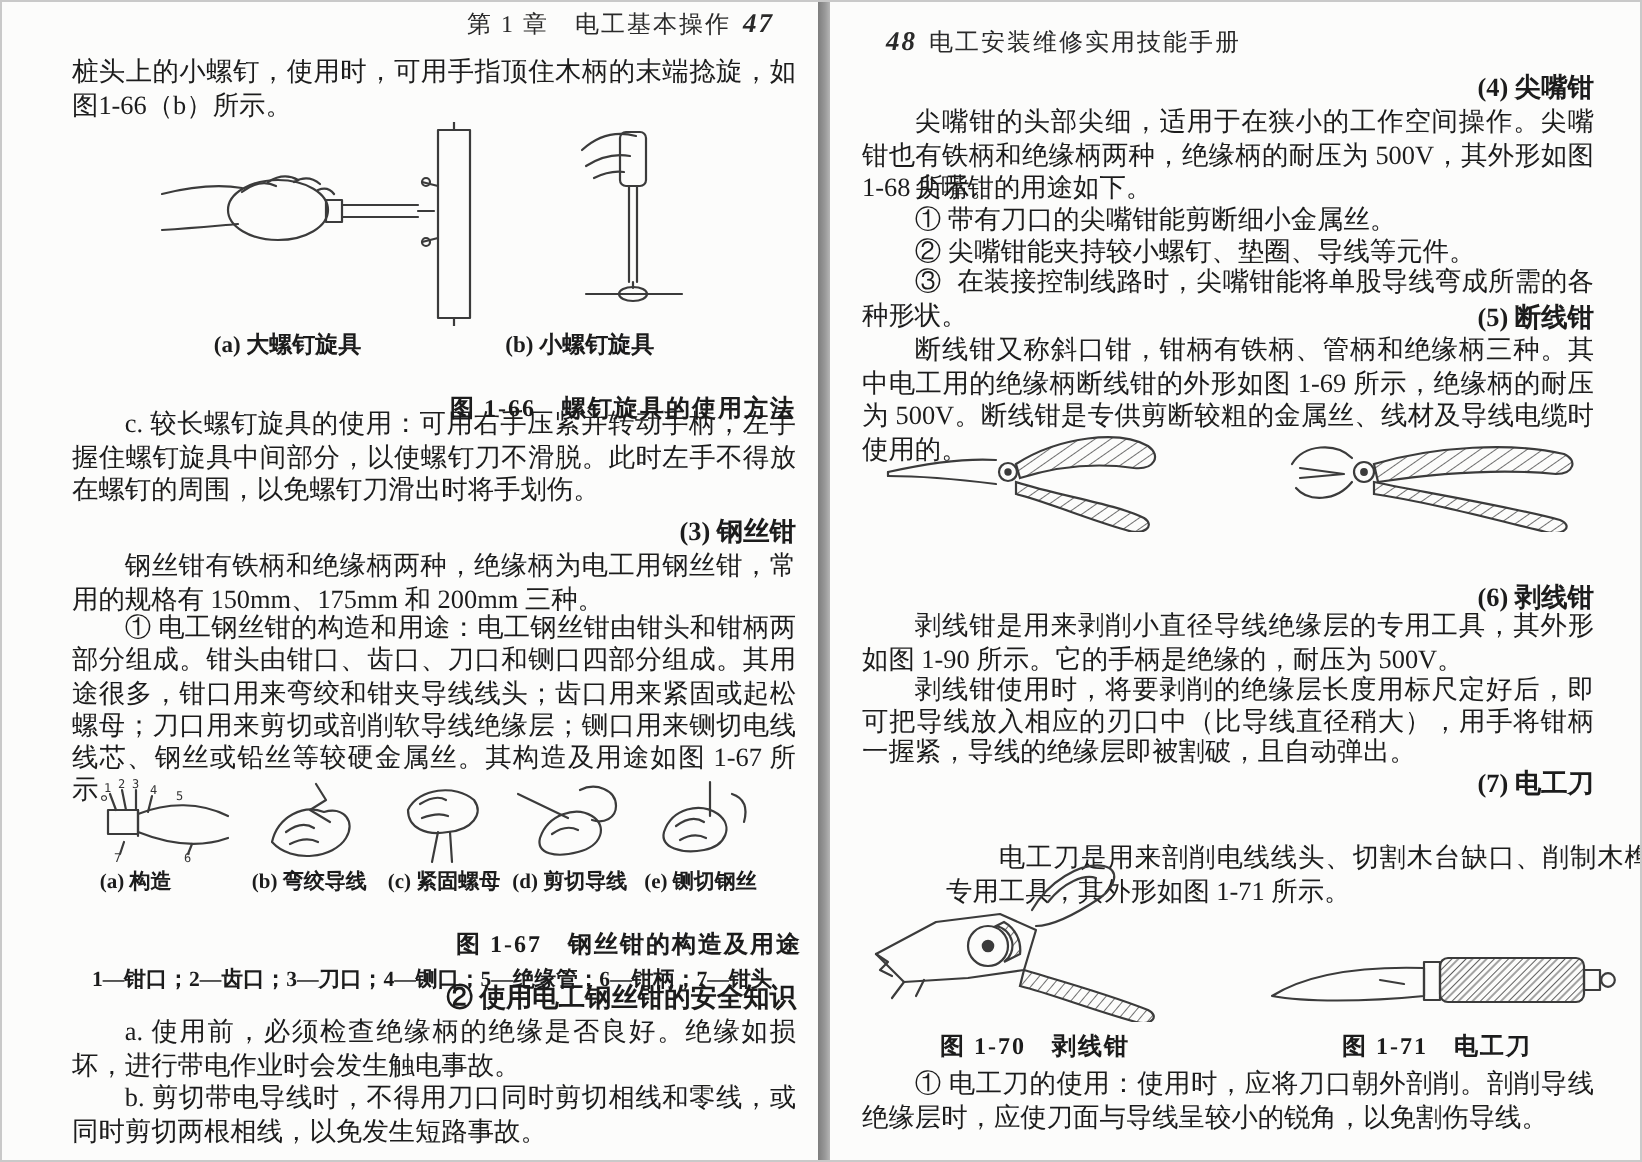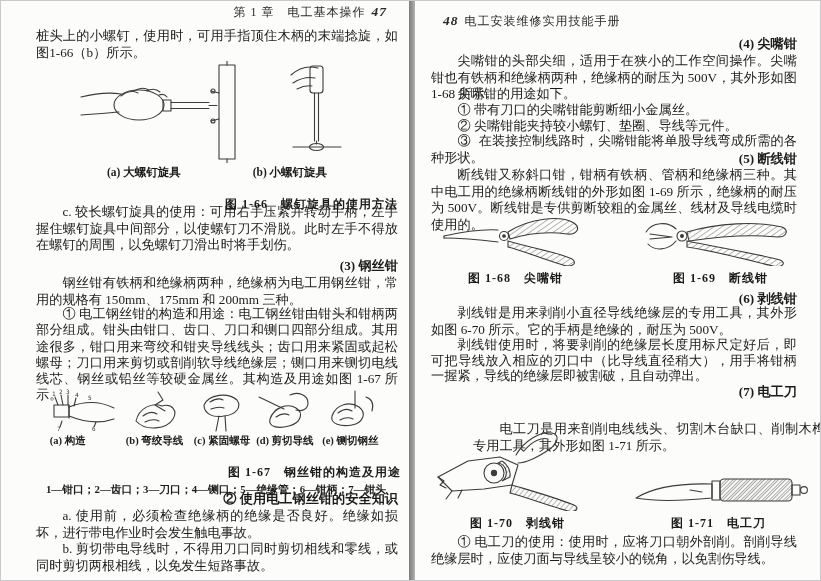--- a/index.html
+++ b/index.html
@@ -200,28 +200,24 @@
             <path class="inkf" fill="url(#h69)" stroke="#3b3b3b" d="M49,24 C80,15 118,13 144,19 C151,22 149,29 140,29 C110,26 78,29 51,33 Z"></path>
             <path class="inkf" fill="url(#h69)" stroke="#3b3b3b" d="M49,33 C78,39 116,45 142,52 C149,55 144,60 135,58 C106,51 76,43 49,39 Z"></path>
             <defs>
               <pattern id="h69" width="4.5" height="4.5" patternUnits="userSpaceOnUse" patternTransform="rotate(55)">
                 <line x1="0" y1="0" x2="0" y2="4.5" stroke="#4a4a4a" stroke-width="0.8"></line>
               </pattern>
             </defs>
           </svg>
         </div>
       </div>
-      <div class="caprow" style="gap:110px;">
-        <span>图 1-68　尖嘴钳</span>
-        <span>图 1-69　断线钳</span>
-      </div>
     </div>
 
     <div class="blk hd" style="top:290px;left:16px;width:366px;">(6) 剥线钳</div>
-    <div class="blk p" style="top:304px;left:16px;width:366px;">剥线钳是用来剥削小直径导线绝缘层的专用工具，其外形如图 6-70 所示。它的手柄是绝缘的，耐压为 500V。</div>
+    <div class="blk p" style="top:304px;left:16px;width:366px;">剥线钳是用来剥削小直径导线绝缘层的专用工具，其外形如图 1-90 所示。它的手柄是绝缘的，耐压为 500V。</div>
     <div class="blk p" style="top:336px;left:16px;width:366px;line-height:15.6px;">剥线钳使用时，将要剥削的绝缘层长度用标尺定好后，即可把导线放入相应的刃口中（比导线直径稍大），用手将钳柄一握紧，导线的绝缘层即被割破，且自动弹出。</div>
     <div class="blk hd" style="top:383px;left:16px;width:366px;">(7) 电工刀</div>
     <div class="blk p" style="top:420px;left:16px;width:366px;margin-left:42px;">电工刀是用来剖削电线线头、切割木台缺口、削制木榫的专用工具，其外形如图 1-71 所示。</div>
 
     <div class="figure" style="top:428px;left:8px;width:390px;">
       <div class="figrow" style="gap:36px;align-items:flex-end;">
         <div class="cell">
           <svg width="168" height="82" viewBox="0 0 168 82">
             <path class="ink" d="M88,26 C96,12 112,2 124,4 C132,6 130,14 122,20 C110,28 98,34 90,34"></path>
             <path class="ink" d="M96,22 C104,12 114,8 120,10"></path>

